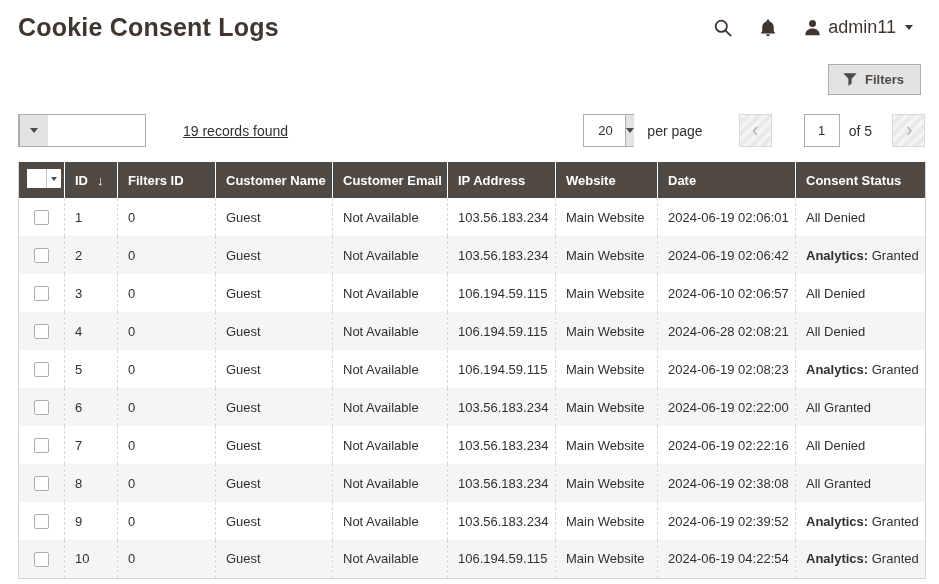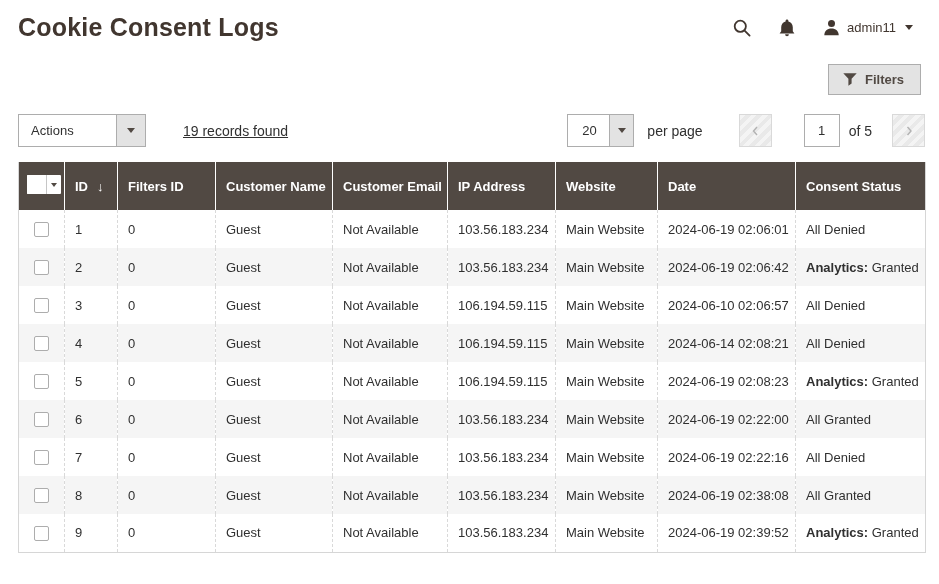--- a/index.html
+++ b/index.html
@@ -5,57 +5,57 @@
   * { box-sizing: border-box; margin: 0; padding: 0; }
   html, body { width: 939px; height: 584px; overflow: hidden; background: #fff;
     font-family: "Liberation Sans", "DejaVu Sans", sans-serif; color: #303030; }
 
   
   .top-header { display: flex; align-items: center; padding: 13px 18px 0 18px; }
   .page-title { font-size: 25px; font-weight: 700; color: #41362f; letter-spacing: 0.2px; }
   .header-icons { margin-left: auto; display: flex; align-items: center; gap: 28px; padding-right: 8px; }
   .icon-btn { display: inline-flex; align-items: center; cursor: pointer; background: none; border: none; }
   .user-menu { display: inline-flex; align-items: center; gap: 7px; cursor: pointer; background: none; border: none; }
-  .user-name { font-size: 13px; color: #41362f; }
+  .user-name { font-size: 18px; color: #41362f; }
   .caret-down { width: 0; height: 0; border-left: 4px solid transparent; border-right: 4px solid transparent; border-top: 5px solid #514943; display: inline-block; }
   .user-menu .caret-down { border-top-color: #41362f; margin-left: 2px; }
 
   
   .filters-row { display: flex; justify-content: flex-end; padding: 0 18px; margin-top: 22px; }
   .filters-btn { display: inline-flex; align-items: center; gap: 8px; background: #e3e3e3;
     border: 1px solid #adadad; padding: 7px 16px 7px 14px; font-size: 13px; font-weight: 700;
     color: #514943; cursor: pointer; font-family: inherit; }
 
   
   .controls-row { display: flex; align-items: center; padding: 0 14px 0 18px; margin-top: 19px; }
   .fake-select { display: inline-flex; align-items: stretch; border: 1px solid #adadad; background: #fff; height: 33px; cursor: pointer; }
   .fake-select .sel-label { display: flex; align-items: center; padding: 0 12px; font-size: 13px; color: #303030; }
   .fake-select .sel-caret { display: flex; align-items: center; justify-content: center; width: 29px;
     background: #e3e3e3; border-left: 1px solid #adadad; }
   .actions-select { width: 128px; }
   .actions-select .sel-label { flex: 1; }
   .records-found { margin-left: 37px; font-size: 14px; color: #303030; text-decoration: underline; }
   .pagination { margin-left: auto; display: flex; align-items: center; }
-  .perpage-select { width: 67px; }
+  .perpage-select { width: 51px; }
   .perpage-select .sel-label { flex: 1; padding-left: 14px; }
   .perpage-label { font-size: 14px; color: #303030; margin-left: 13px; }
   .page-arrow { width: 33px; height: 33px; margin-left: 36px; border: 1px solid #d9d9d9;
     background: repeating-linear-gradient(135deg, #f4f4f4 0px, #f4f4f4 4px, #e9e9e9 4px, #e9e9e9 8px);
     display: inline-flex; align-items: center; justify-content: center; cursor: default; }
   .page-arrow.next { margin-left: 20px; }
   .page-input { width: 36px; height: 33px; margin-left: 32px; border: 1px solid #adadad;
     text-align: center; font-size: 13px; color: #303030; font-family: inherit; }
   .of-pages { font-size: 14px; color: #303030; margin-left: 9px; }
 
   
   .grid-wrap { margin: 15px 18px 0 18px; }
   table.grid { border-collapse: collapse; table-layout: fixed; width: 907px;
     border-left: 1px solid #d6d6d6; border-right: 1px solid #d6d6d6; border-bottom: 1px solid #d6d6d6; }
   table.grid thead th { background: #514943; color: #fff; font-size: 13px; font-weight: 700;
-    text-align: left; height: 48px; padding: 0 10px; border-left: 1px solid rgba(255,255,255,0.18);
+    text-align: left; height: 36px; padding: 0 10px; border-left: 1px solid rgba(255,255,255,0.18);
     cursor: pointer; white-space: nowrap; overflow: hidden; }
   table.grid thead th:first-child { border-left: none; }
   .sort-arrow { font-weight: 400; font-size: 13px; margin-left: 9px; }
   table.grid tbody td { height: 38px; padding: 0 10px; font-size: 13px; color: #303030;
     border-left: 1px dashed #d9d9d9; white-space: nowrap; overflow: hidden; background: #fff; }
   table.grid tbody td:first-child { border-left: none; }
   table.grid tbody tr.alt td { background: #f5f5f5; }
   .c-cb { text-align: center; }
 
   
@@ -106,21 +106,20 @@
       <svg width="14" height="13" viewBox="0 0 14 13">
           <path d="M0.3 0.3 L13.7 0.3 L8.6 5.8 L8.6 10.5 L5.4 12.8 L5.4 5.8 Z" fill="#514943"></path>
         </svg>
     </span>
     <span>Filters</span>
   </button>
 </div>
 
 <div class="controls-row">
   <div class="fake-select actions-select">
-    <span class="sel-label">Actions</span>
     <span class="sel-caret">
         <span class="caret-down"></span>
       </span>
   </div>
   <span class="records-found">19 records found</span>
 
   <div class="pagination">
     <div class="fake-select perpage-select">
       <span class="sel-label">20</span>
       <span class="sel-caret">
@@ -214,21 +213,21 @@
     <td class="c-status"><b></b><span>All Denied</span></td>
   </tr>
         <tr class="alt">
     <td class="c-cb"><span class="row-cb"></span></td>
     <td>4</td>
     <td>0</td>
     <td>Guest</td>
     <td>Not Available</td>
     <td>106.194.59.115</td>
     <td>Main Website</td>
-    <td>2024-06-14 02:08:21</td>
+    <td>2024-06-28 02:08:21</td>
     <td class="c-status"><b></b><span>All Denied</span></td>
   </tr>
         <tr>
     <td class="c-cb"><span class="row-cb"></span></td>
     <td>5</td>
     <td>0</td>
     <td>Guest</td>
     <td>Not Available</td>
     <td>106.194.59.115</td>
     <td>Main Website</td>
@@ -272,15 +271,26 @@
     <td class="c-cb"><span class="row-cb"></span></td>
     <td>9</td>
     <td>0</td>
     <td>Guest</td>
     <td>Not Available</td>
     <td>103.56.183.234</td>
     <td>Main Website</td>
     <td>2024-06-19 02:39:52</td>
     <td class="c-status"><b>Analytics:</b><span> Granted</span></td>
   </tr>
+        <tr class="alt">
+    <td class="c-cb"><span class="row-cb"></span></td>
+    <td>10</td>
+    <td>0</td>
+    <td>Guest</td>
+    <td>Not Available</td>
+    <td>106.194.59.115</td>
+    <td>Main Website</td>
+    <td>2024-06-19 04:22:54</td>
+    <td class="c-status"><b>Analytics:</b><span> Granted</span></td>
+  </tr>
       </tbody>
   </table>
 </div>
 
 </body></html>

